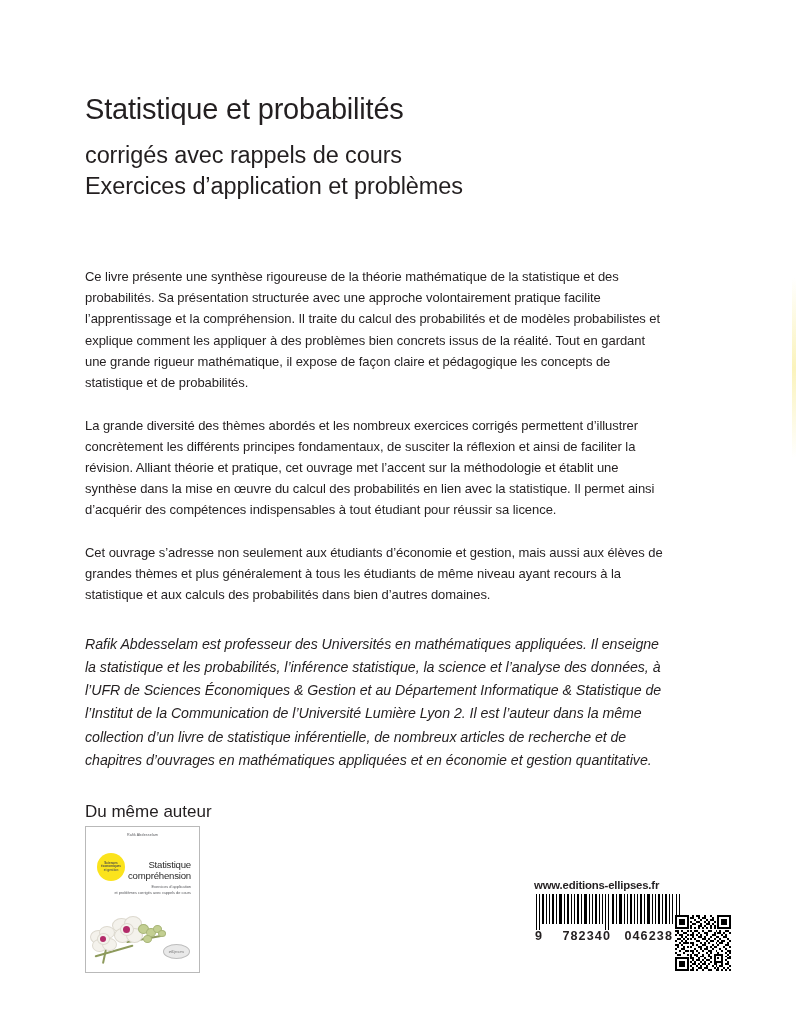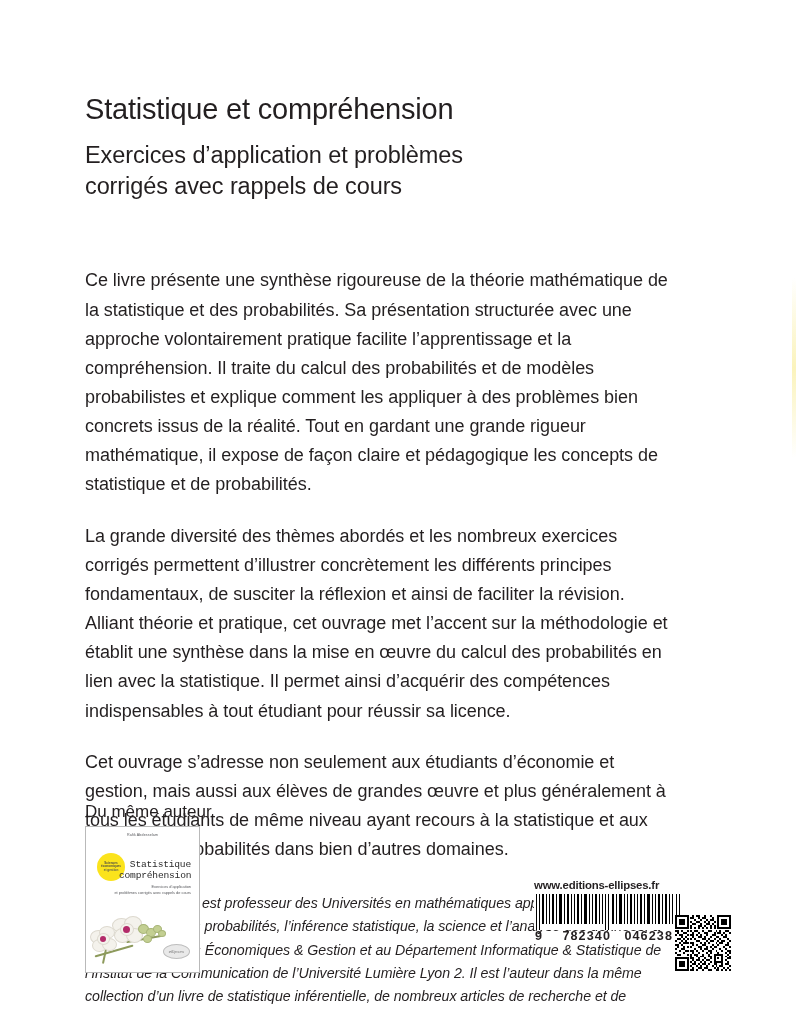--- a/index.html
+++ b/index.html
@@ -52,21 +52,21 @@
     color: #231f20;
     line-height: 1.32;
     margin: 0;
     letter-spacing: -0.1px;
   }
   .subtitle .sub-line { display: block; }
 
   
   .body-block { margin-top: 64px; }
   .para {
-    font-size: 18px;
+    font-size: 13px;
     line-height: 1.62;
     color: #231f20;
     margin: 0 0 22px 0;
     text-align: left;
     letter-spacing: -0.05px;
   }
   .para:last-child { margin-bottom: 0; }
 
   .bio {
     font-size: 14.2px;
@@ -132,21 +132,21 @@
     position: absolute;
     right: 8px;
     top: 32px;
     width: 72px;
     text-align: right;
     font-size: 9.6px;
     color: #2b2b2b;
     line-height: 1.18;
     letter-spacing: -0.2px;
   }
-  .thumb-title .t2 { display: block; font-family: Liberation Mono, monospace; }
+  .thumb-title .t2 { display: block; }
   .thumb-sub {
     position: absolute;
     right: 8px;
     top: 57px;
     width: 92px;
     text-align: right;
     font-size: 3.9px;
     color: #55565a;
     line-height: 1.5;
   }
@@ -239,31 +239,31 @@
 </style>
 </head>
 <body>
 
 <div id="page">
 
   <div class="spine-hint"></div>
 
   <div class="content">
 
-    <h1 class="title">Statistique et compréhension</h1>
+    <h1 class="title">Statistique et probabilités</h1>
 
     <div class="subtitle">
+      <span class="sub-line">corrigés avec rappels de cours</span>
       <span class="sub-line">Exercices d’application et problèmes</span>
-      <span class="sub-line">corrigés avec rappels de cours</span>
     </div>
 
     <div class="body-block">
       <p class="para">Ce livre présente une synthèse rigoureuse de la théorie mathématique de la statistique et des probabilités. Sa présentation structurée avec une approche volontairement pratique facilite l’apprentissage et la compréhension. Il traite du calcul des probabilités et de modèles probabilistes et explique comment les appliquer à des problèmes bien concrets issus de la réalité. Tout en gardant une grande rigueur mathématique, il expose de façon claire et pédagogique les concepts de statistique et de probabilités.</p>
       <p class="para">La grande diversité des thèmes abordés et les nombreux exercices corrigés permettent d’illustrer concrètement les différents principes fondamentaux, de susciter la réflexion et ainsi de faciliter la révision. Alliant théorie et pratique, cet ouvrage met l’accent sur la méthodologie et établit une synthèse dans la mise en œuvre du calcul des probabilités en lien avec la statistique. Il permet ainsi d’acquérir des compétences indispensables à tout étudiant pour réussir sa licence.</p>
-      <p class="para">Cet ouvrage s’adresse non seulement aux étudiants d’économie et gestion, mais aussi aux élèves de grandes œuvre et plus généralement à tous les étudiants de même niveau ayant recours à la statistique et aux calculs des probabilités dans bien d’autres domaines.</p>
+      <p class="para">Cet ouvrage s’adresse non seulement aux étudiants d’économie et gestion, mais aussi aux élèves de grandes thèmes et plus généralement à tous les étudiants de même niveau ayant recours à la statistique et aux calculs des probabilités dans bien d’autres domaines.</p>
       <p class="bio">Rafik Abdesselam est professeur des Universités en mathématiques appliquées. Il enseigne la statistique et les probabilités, l’inférence statistique, la science et l’analyse des données, à l’UFR de Sciences Économiques &amp; Gestion et au Département Informatique &amp; Statistique de l’Institut de la Communication de l’Université Lumière Lyon 2. Il est l’auteur dans la même collection d’un livre de statistique inférentielle, de nombreux articles de recherche et de chapitres d’ouvrages en mathématiques appliquées et en économie et gestion quantitative.</p>
     </div>
 
   </div>
 
   <div class="same-author-label">Du même auteur</div>
 
   <div class="thumb">
 
     <div class="thumb-author">Rafik Abdesselam</div>

